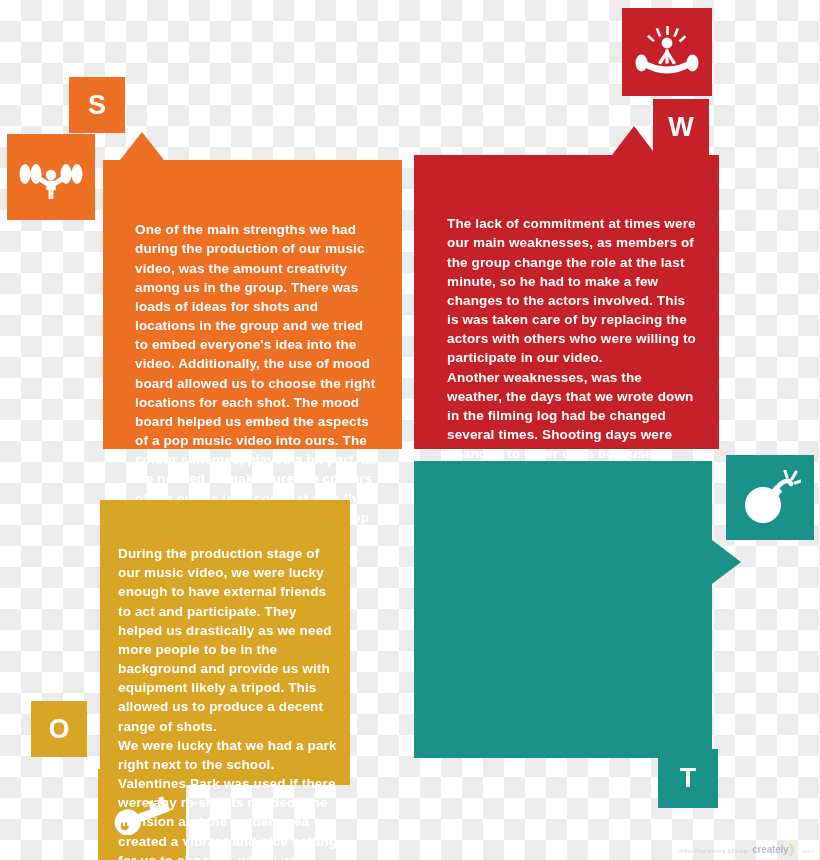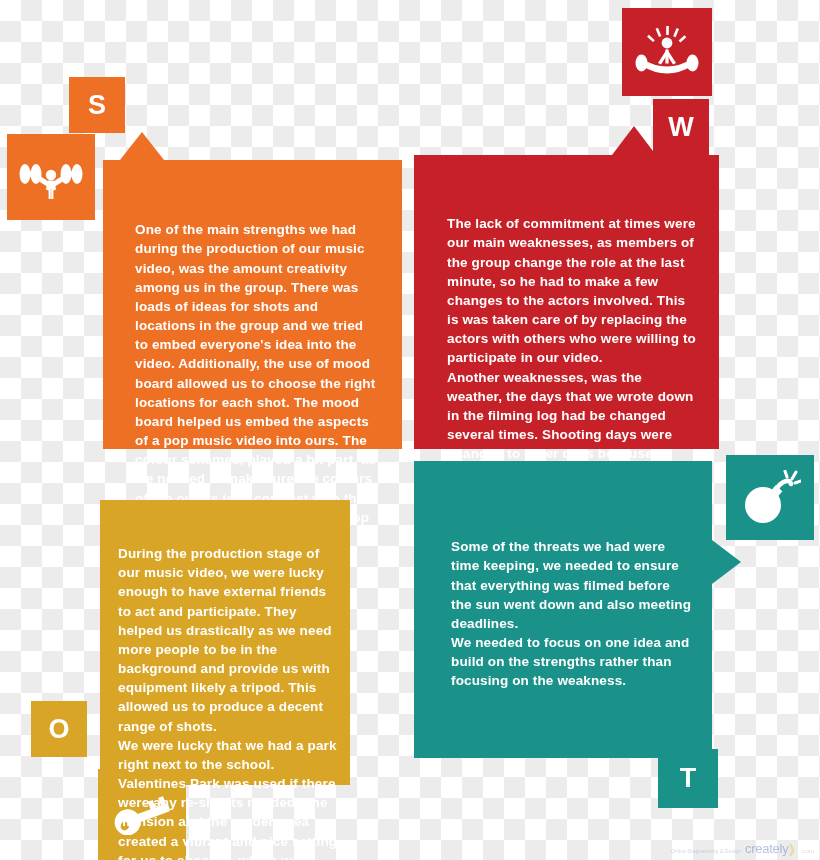--- a/index.html
+++ b/index.html
@@ -131,22 +131,22 @@
     display: flex;
     align-items: baseline;
     gap: 4px;
     opacity: .42;
     font-size: 5px;
     color: #8c9bb4;
     letter-spacing: .02em;
     white-space: nowrap;
   }
   #watermark .wm-brand {
-    font-size: 13px;
-    font-weight: normal;
+    font-size: 10px;
+    font-weight: bold;
     color: #4a6fb5;
     letter-spacing: -.02em;
     margin-top: 40px;
   }
   #watermark .wm-tld {
     font-size: 6px;
     color: #9aa7bd;
   }
   #watermark .wm-swoosh {
     color: #e8c64a;
@@ -245,22 +245,20 @@
       </g>
     </svg>
   </div>
 
   <div class="badge" id="badge-t">
     <span>T</span>
   </div>
 
   <div class="panel" id="panel-t">
     <span class="pointer"></span>
-    <span> Some of the threats we had were time keeping, we needed to ensure that everything was filmed before the sun went down and also meeting deadlines.
- We needed to focus on one idea and build on the strengths rather than focusing on the weakness.</span>
   </div>
 
   <div id="watermark">
     <span class="wm-tagline">Online Diagramming &amp; Design</span>
     <span class="wm-brand">creately</span>
     <span class="wm-swoosh">❱</span>
     <span class="wm-tld">.com</span>
   </div>
 
 </div>

